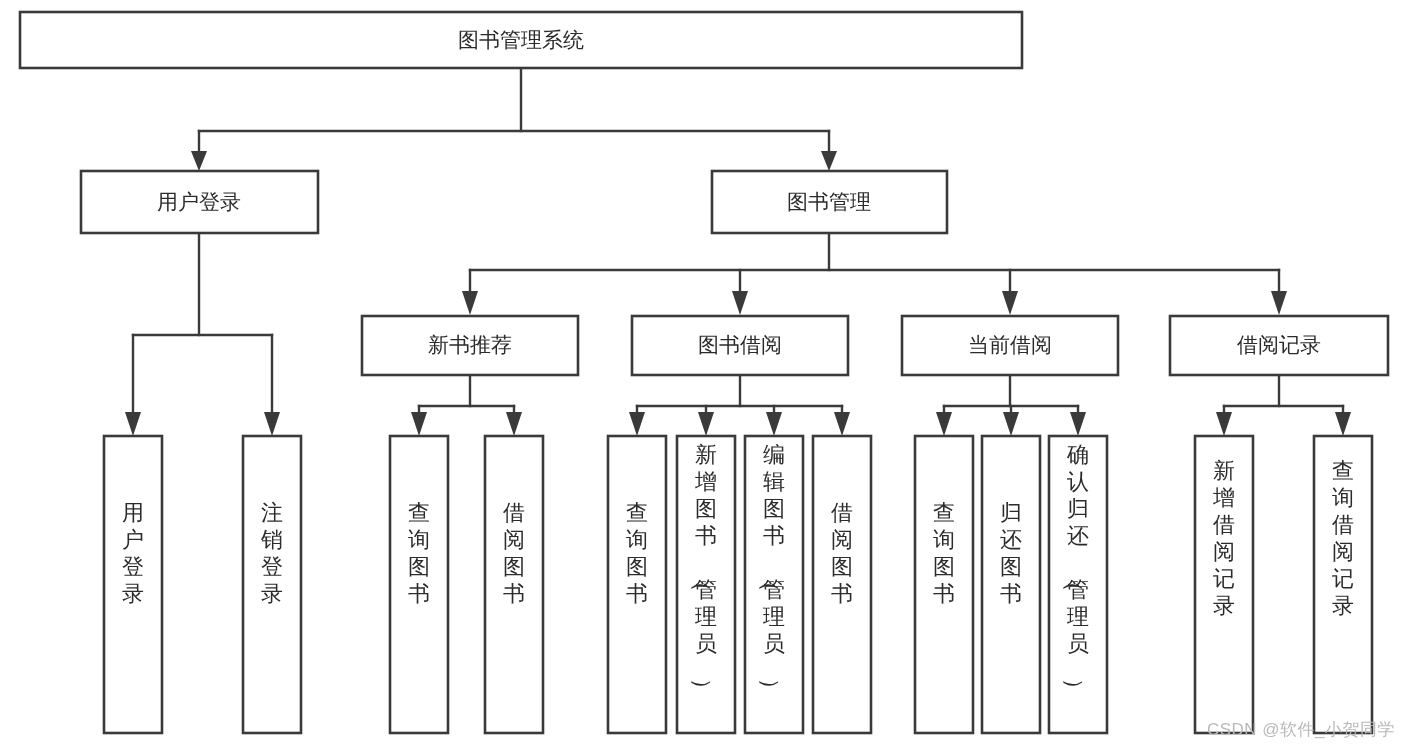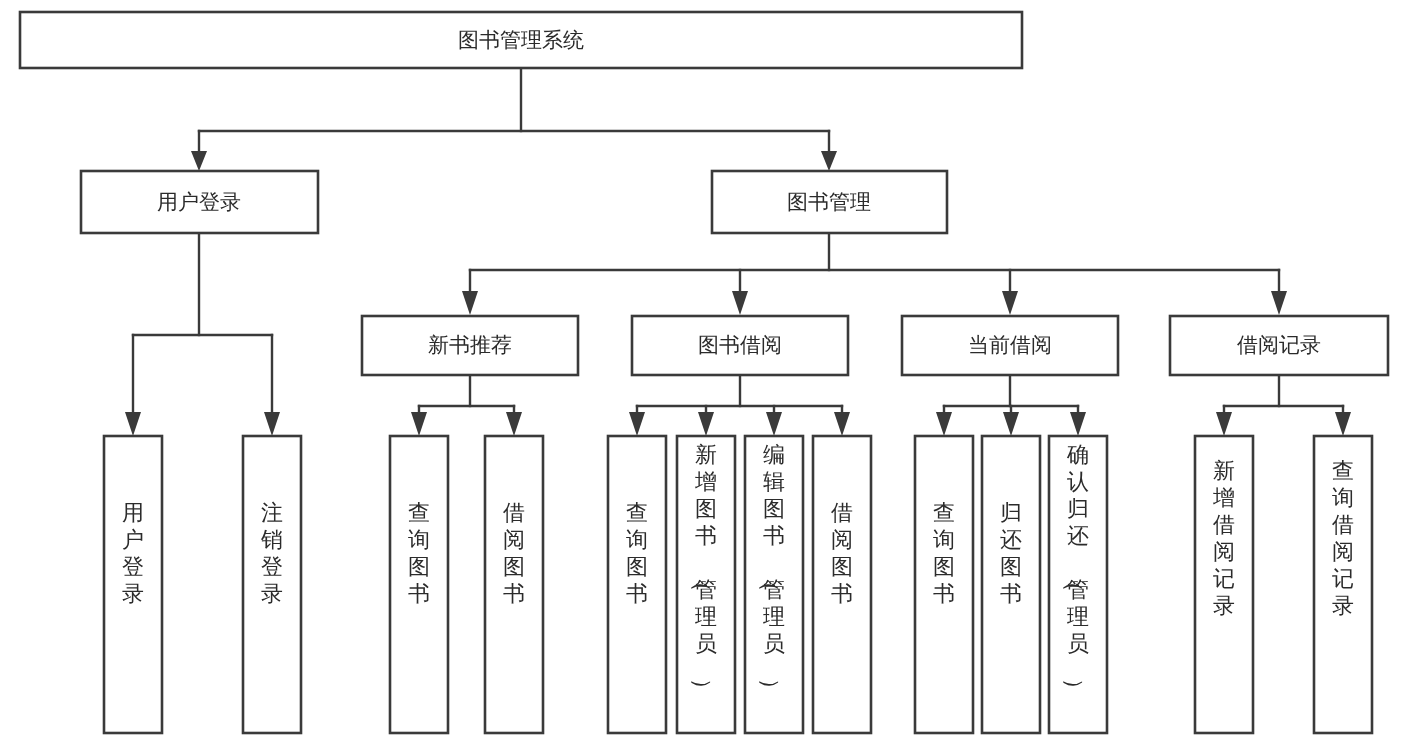--- a/index.html
+++ b/index.html
@@ -231,13 +231,14 @@
     <g>
       <rect class="node-rect" x="1195" y="436" width="58" height="297"></rect>
       <text class="node-label-vertical" x="1224" y="478"><tspan x="1224" dy="0">新</tspan><tspan x="1224" dy="27">增</tspan><tspan x="1224" dy="27">借</tspan><tspan x="1224" dy="27">阅</tspan><tspan x="1224" dy="27">记</tspan><tspan x="1224" dy="27">录</tspan></text>
     </g>
     <g>
       <rect class="node-rect" x="1314" y="436" width="58" height="297"></rect>
       <text class="node-label-vertical" x="1343" y="478"><tspan x="1343" dy="0">查</tspan><tspan x="1343" dy="27">询</tspan><tspan x="1343" dy="27">借</tspan><tspan x="1343" dy="27">阅</tspan><tspan x="1343" dy="27">记</tspan><tspan x="1343" dy="27">录</tspan></text>
     </g>
   </svg>
 
+  <div class="watermark">CSDN @软件_小贺同学</div>
 </div>
 
 </body></html>

